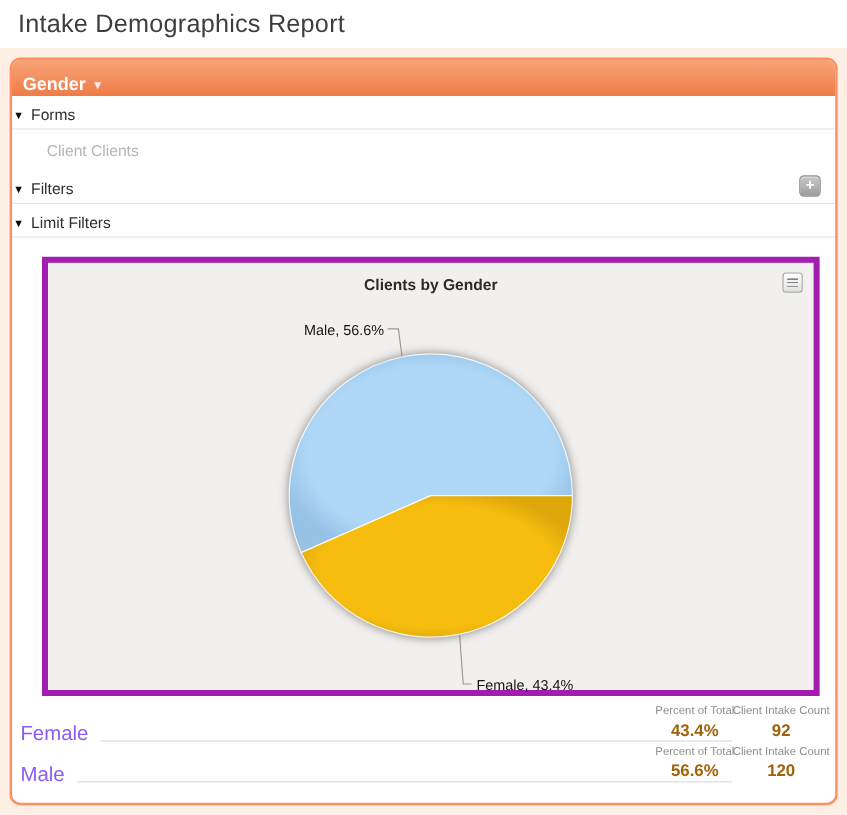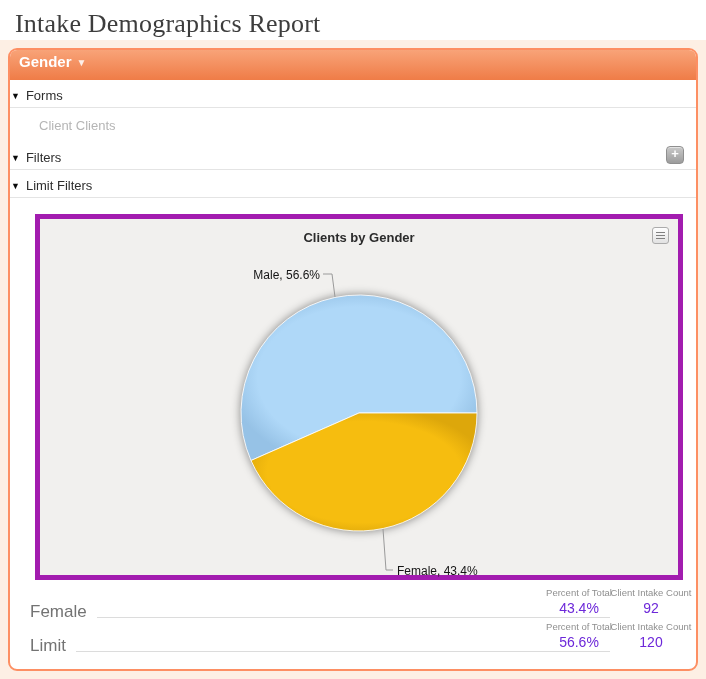--- a/index.html
+++ b/index.html
@@ -4,35 +4,35 @@
 <style>
   html,body{margin:0;padding:0;}
   body{
     width:706px;height:679px;position:relative;overflow:hidden;
     background:#ffffff;
     font-family:"Liberation Sans","DejaVu Sans",sans-serif;
     -webkit-font-smoothing:antialiased;
   }
   .page-title{
     position:absolute;left:15px;top:9px;
-    font-size:26px;color:#3d3d3d;letter-spacing:0.2px;font-family:Liberation Serif, serif;
+    font-size:21px;color:#3d3d3d;letter-spacing:0.2px;
   }
   .content-bg{
     position:absolute;left:0;top:40px;right:0;bottom:0;
     background:#fdefe4;
   }
   .panel{
     position:absolute;left:8px;top:8px;right:8px;bottom:8px;
     background:#ffffff;
     border:2px solid #fd8f63;
     border-radius:9px;
     overflow:hidden;
   }
   .panel-header{
-    height:30px;line-height:23px;
+    height:30px;line-height:42px;
     background:linear-gradient(#f8a378,#ef7c47);
     color:#ffffff;font-weight:bold;font-size:15px;
     padding-left:9px;
   }
   .panel-header .caret{font-size:10px;opacity:.85;margin-left:5px;vertical-align:1px;}
   .section-row{
     position:relative;
     padding:8px 10px 4px 1px;
     border-bottom:1px solid #e4e4e4;
     font-size:13px;color:#2e2e2e;
@@ -82,29 +82,29 @@
   .pie-label-male{top:49px;left:0;width:280px;text-align:right;}
   .pie-label-female{top:345px;left:357px;}
   .t-row{position:absolute;left:0;width:100%;height:35px;}
   .t-row-0{top:533px;}
   .t-row-1{top:567px;}
   .t-line{
     position:absolute;left:20px;width:580px;bottom:0;
     border-bottom:1px solid #dcdcdc;
   }
   .t-label{
-    position:absolute;left:20px;top:19px;
-    font-size:17px;color:#737373;
+    position:absolute;left:7px;top:19px;
+    font-size:17px;color:#8b5cf6;
     background:#ffffff;padding-right:10px;z-index:2;
   }
   .t-col{position:absolute;top:4px;text-align:center;z-index:1;}
   .t-col-percent{left:514px;width:110px;}
   .t-col-count{left:581px;width:120px;}
   .t-hdr{font-size:9.5px;color:#8f8f8f;margin-bottom:2px;}
-  .t-val{font-size:14px;font-weight:normal;color:#6d28d9;}
+  .t-val{font-size:14px;font-weight:bold;color:#a16207;}
 </style>
 </head>
 <body>
 
 <div class="page-title">Intake Demographics Report</div>
 
 <div class="content-bg">
   <div class="panel">
 
     <div class="panel-header">
@@ -172,21 +172,21 @@
         <div class="t-val">43.4%</div>
       </div>
       <div class="t-col t-col-count">
         <div class="t-hdr">Client Intake Count</div>
         <div class="t-val">92</div>
       </div>
     </div>
 
     <div class="t-row t-row-1">
       <div class="t-line"></div>
-      <div class="t-label">Limit</div>
+      <div class="t-label">Male</div>
       <div class="t-col t-col-percent">
         <div class="t-hdr">Percent of Total</div>
         <div class="t-val">56.6%</div>
       </div>
       <div class="t-col t-col-count">
         <div class="t-hdr">Client Intake Count</div>
         <div class="t-val">120</div>
       </div>
     </div>
 

